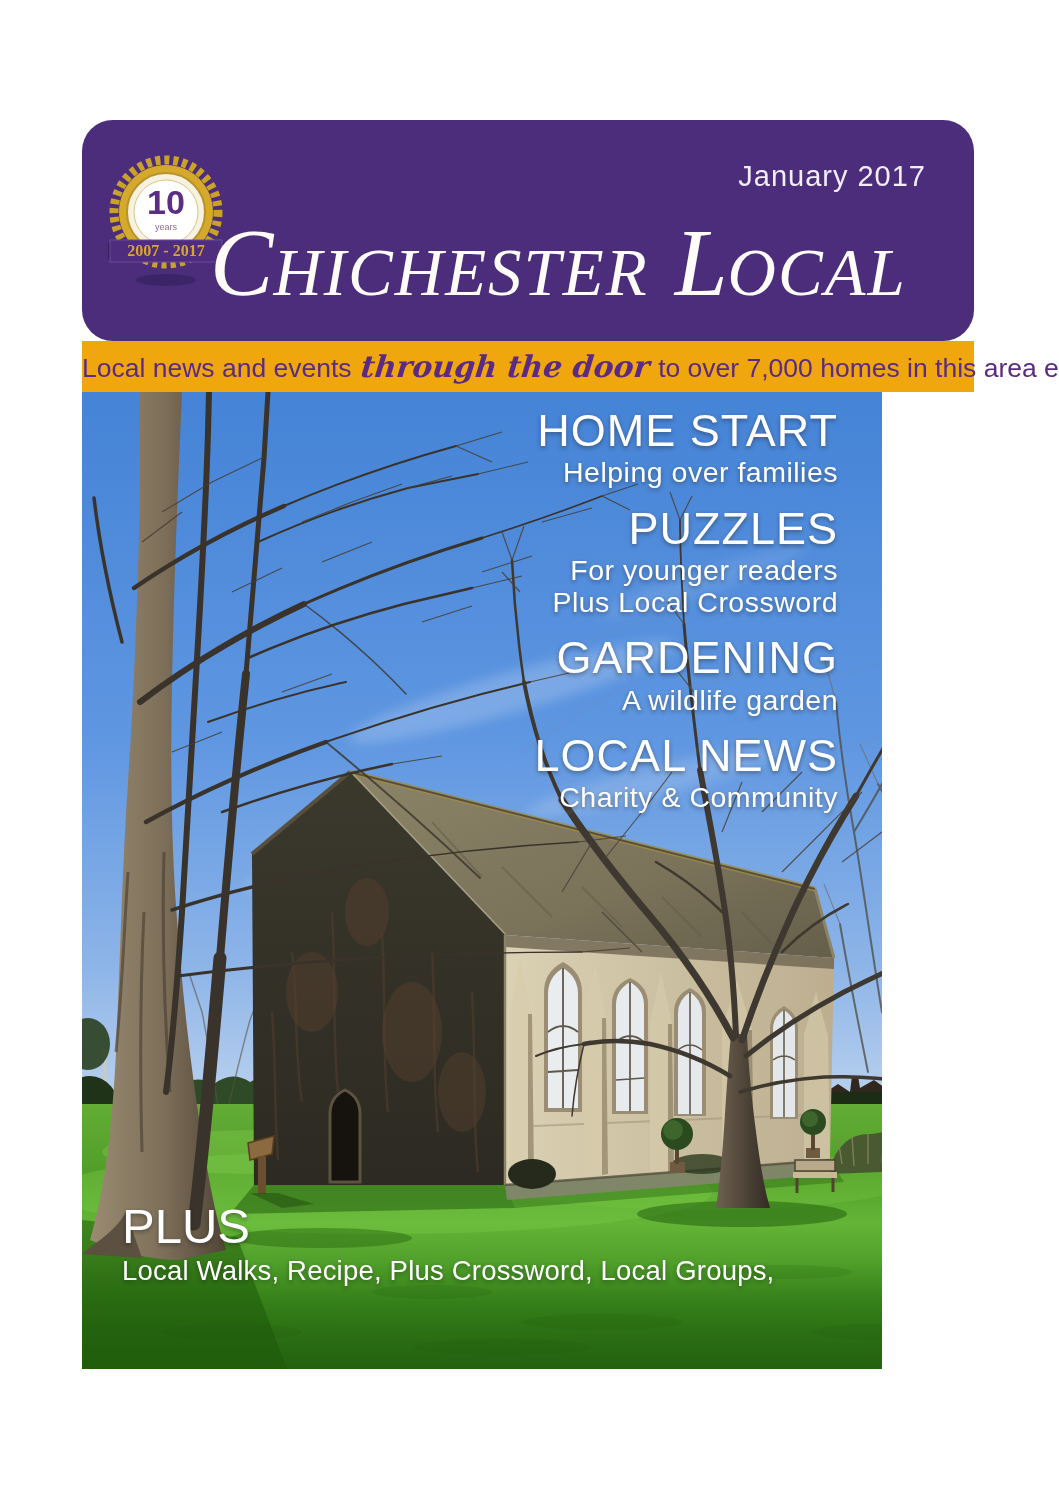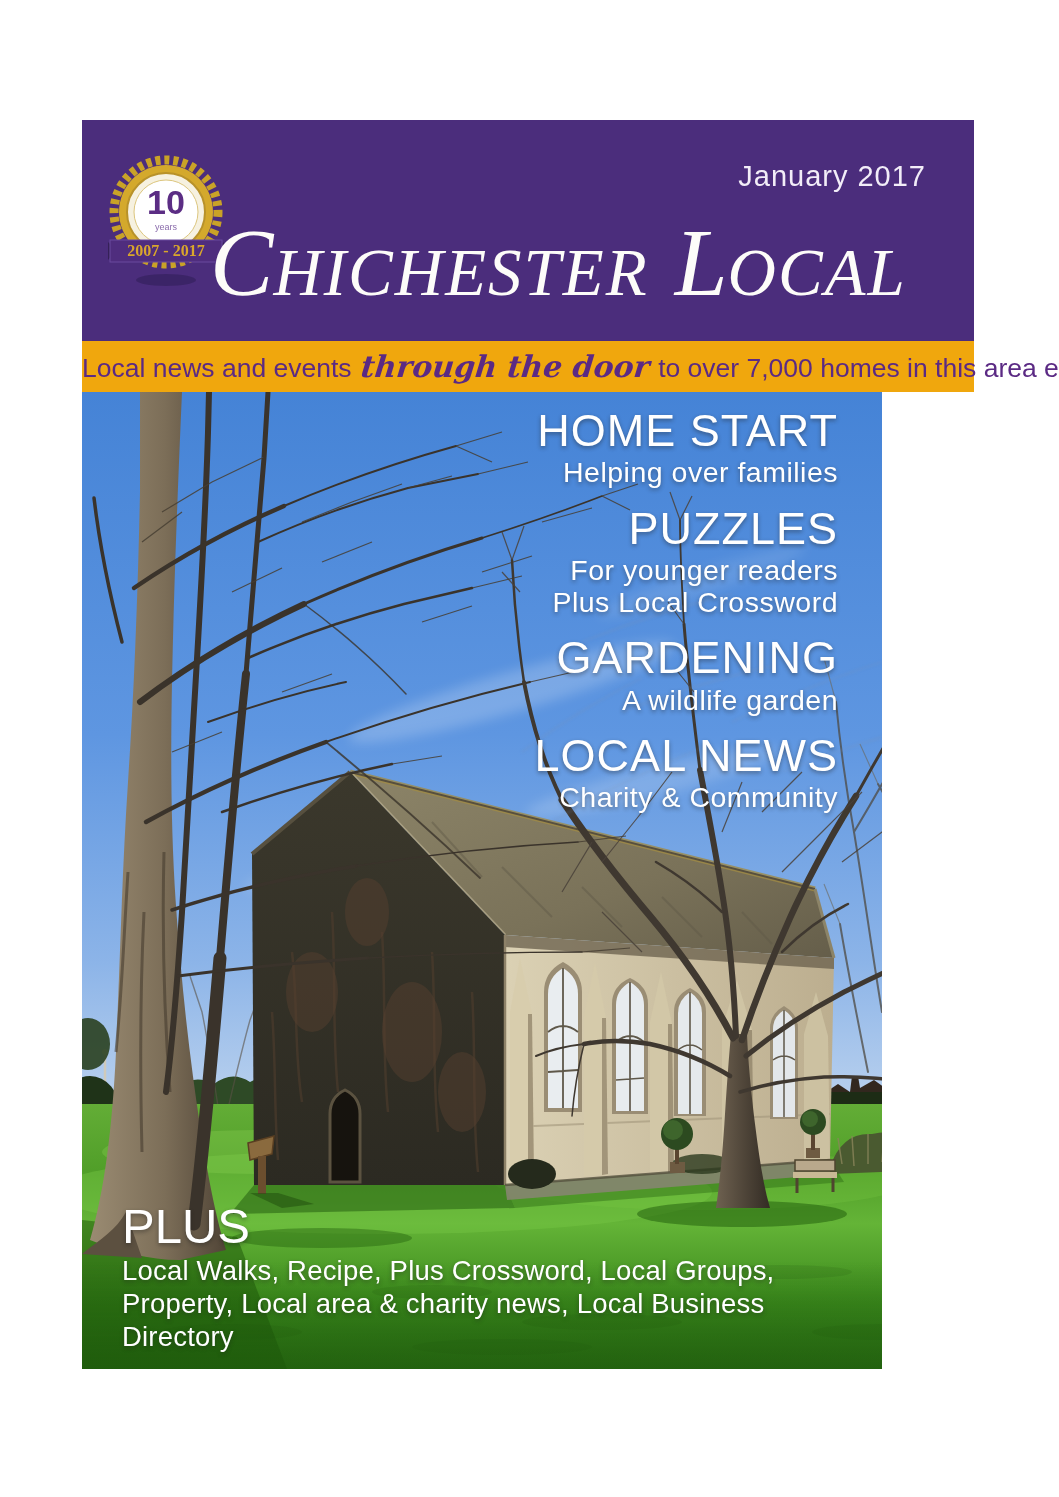--- a/index.html
+++ b/index.html
@@ -1,19 +1,19 @@
 <!DOCTYPE html>
 <html><head>
 <meta charset="utf-8">
 <style>
   html,body{margin:0;padding:0;background:#e9e9e9;}
   #page{position:relative;width:1059px;height:1497px;background:#ffffff;overflow:hidden;
         font-family:"Liberation Sans",sans-serif;}
   
-  #header{position:absolute;left:82px;top:120px;width:892px;height:221px;background:#4b2d7c;}
+  #header{position:absolute;left:82px;top:120px;width:892px;height:221px;background:#4b2d7c;border-radius:31px;}
   #issue-date{position:absolute;right:48px;top:40px;color:#f2edf8;font-size:29px;letter-spacing:1px;}
   #masthead{position:absolute;left:128px;top:96px;width:760px;color:#fdfcf9;
             font-family:"Liberation Serif",serif;white-space:nowrap;font-style:italic;}
   #masthead .big{font-size:95px;line-height:1;}
   #masthead .small{font-size:67px;letter-spacing:2px;}
   #masthead .gap{display:inline-block;width:26px;}
   
   #badge{position:absolute;left:24px;top:30px;width:120px;height:140px;}
   
   #banner{position:absolute;left:82px;top:341px;width:892px;height:51px;background:#f0a70d;
@@ -353,17 +353,16 @@
       </div>
       <div class="feature">
         <div class="title">LOCAL NEWS</div>
         <div class="sub">Charity &amp; Community</div>
       </div>
     </div>
 
     <div id="plus-block" class="overlay">
       <div class="title">PLUS</div>
       <div class="sub">Local Walks, Recipe, Plus Crossword, Local Groups,</div>
-      <div class="sub">Property, Local area &amp; charity news, Local Business Directory</div>
     </div>
   </div>
 
 </div>
 
 </body></html>

